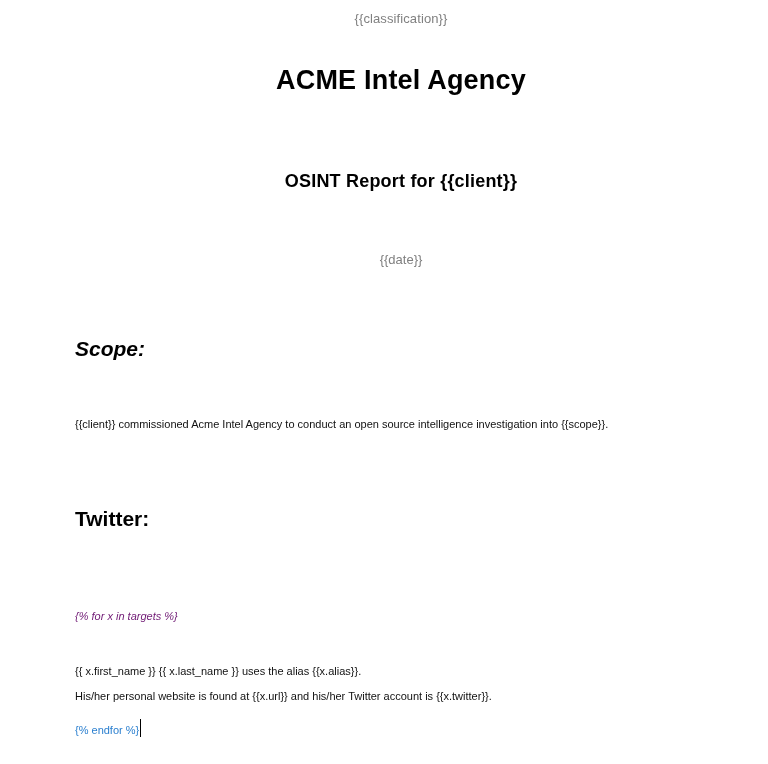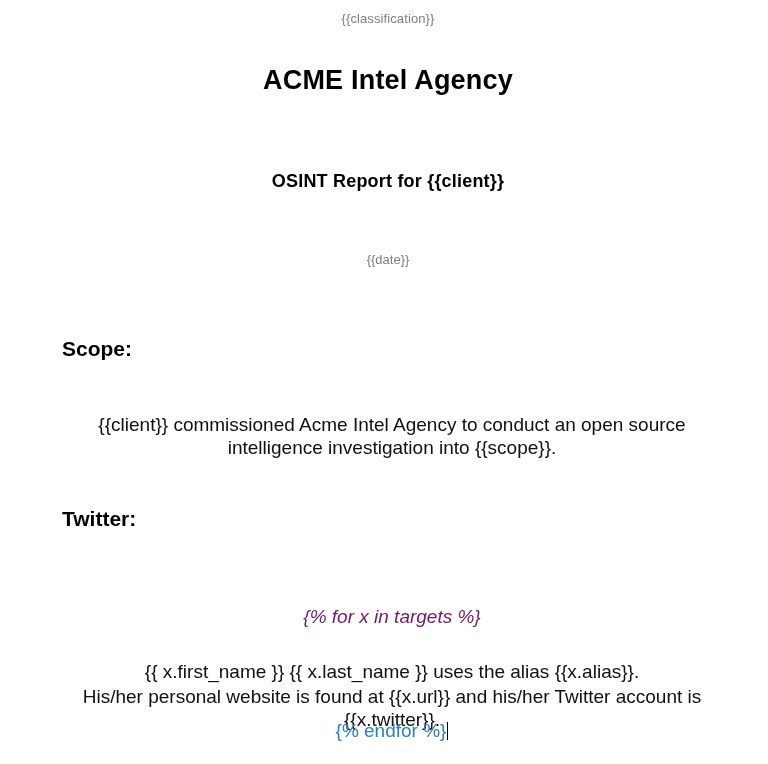--- a/index.html
+++ b/index.html
@@ -10,21 +10,21 @@
     body {
       width: 768px;
       height: 764px;
       overflow: hidden;
       position: relative;
       font-family: "Liberation Sans", "DejaVu Sans", sans-serif;
       color: #000000;
     }
     .page {
       position: absolute;
-      left: 4px; top: 0;
+      left: 17px; top: 0;
       width: 634px; height: 764px;
       background: #ffffff;
     }
     .abs { position: absolute; white-space: nowrap; }
     .center { left: 0; width: 768px; text-align: center; }
 
     .classification {
       top: 11px;
       font-size: 13px;
       color: #808080;
@@ -45,31 +45,30 @@
     .date {
       top: 252px;
       font-size: 13px;
       color: #7f7f7f;
     }
     .heading {
       left: 58px;
       font-size: 21px;
       font-weight: bold;
     }
-    .scope-heading { top: 337px; }
+    .scope-heading { top: 337px; font-style: italic; }
     .findings-heading { top: 507px; }
 
     .body-text {
       left: 58px;
-      font-size: 19px;
+      font-size: 11px;
       line-height: 23px;
       color: #111111;
       white-space: normal;
       width: 660px;
-      text-align: center;
     }
     .scope-text { top: 413px; }
     .findings-text { top: 549px; }
     .for-tag { top: 605px; color: #701a75; font-style: italic; }
     .alias-line { top: 640px; margin-top: 20px; }
     .website-line { top: 685px; }
     .endfor-tag { top: 719px; color: #2a7fcf; }
 
     .cursor {
       display: inline-block;

